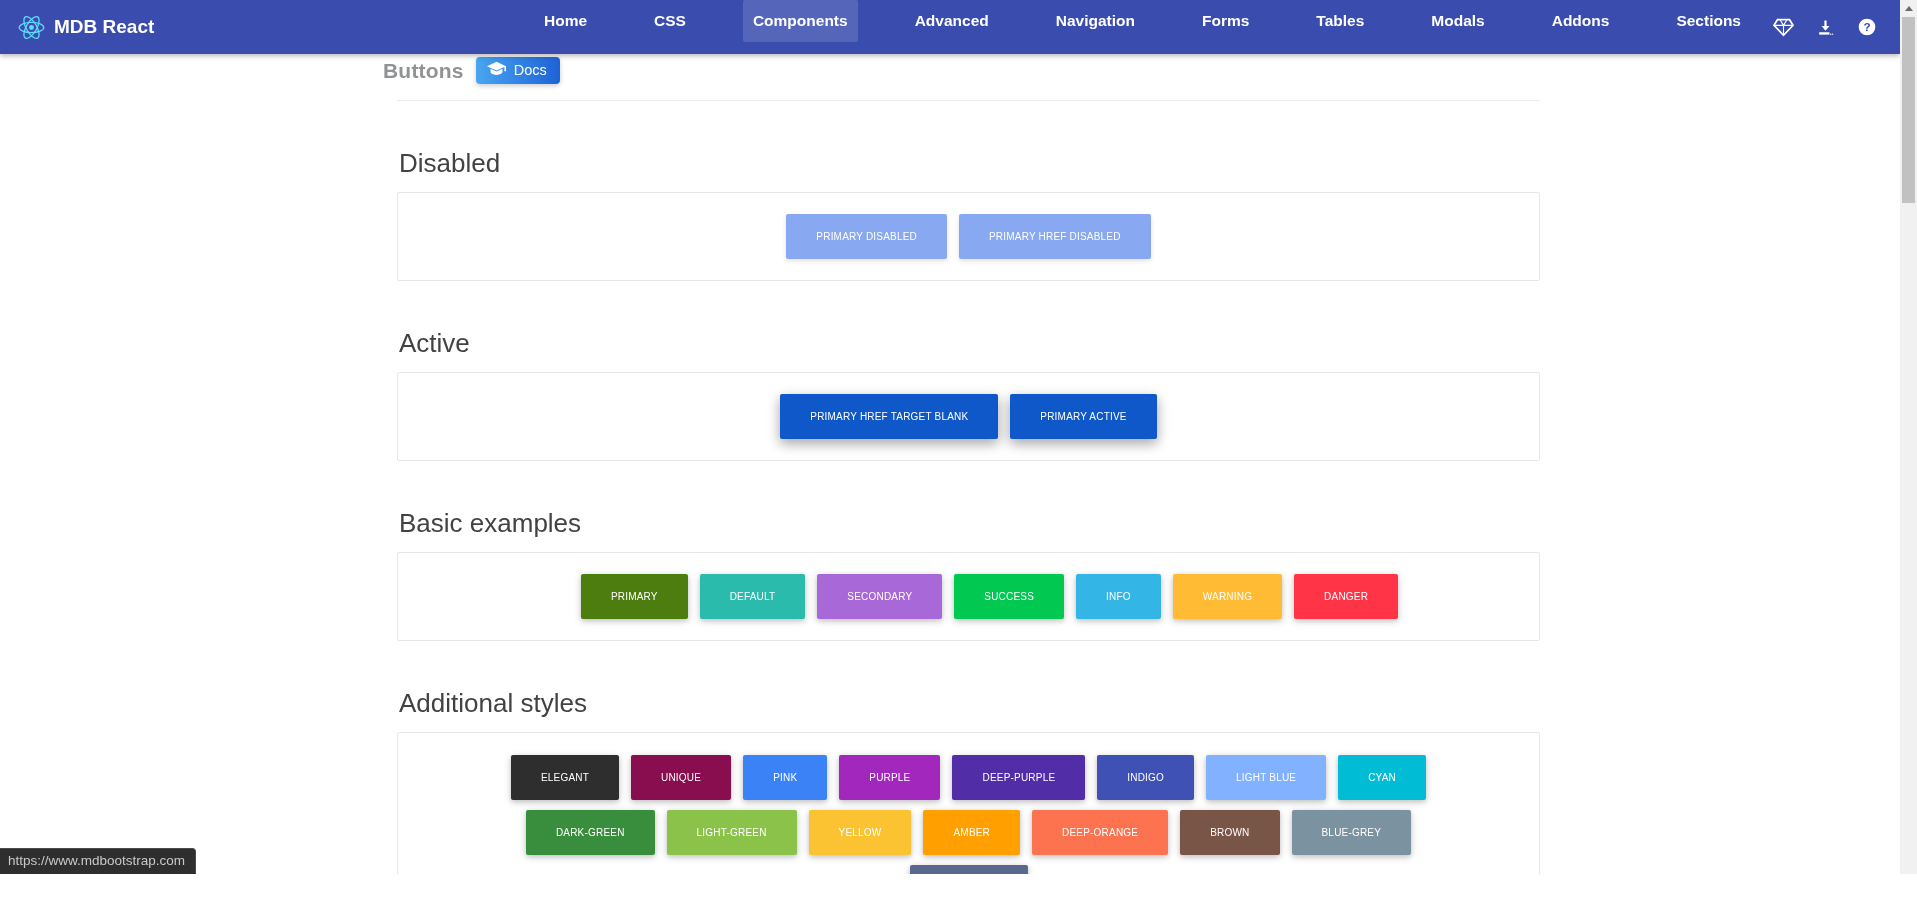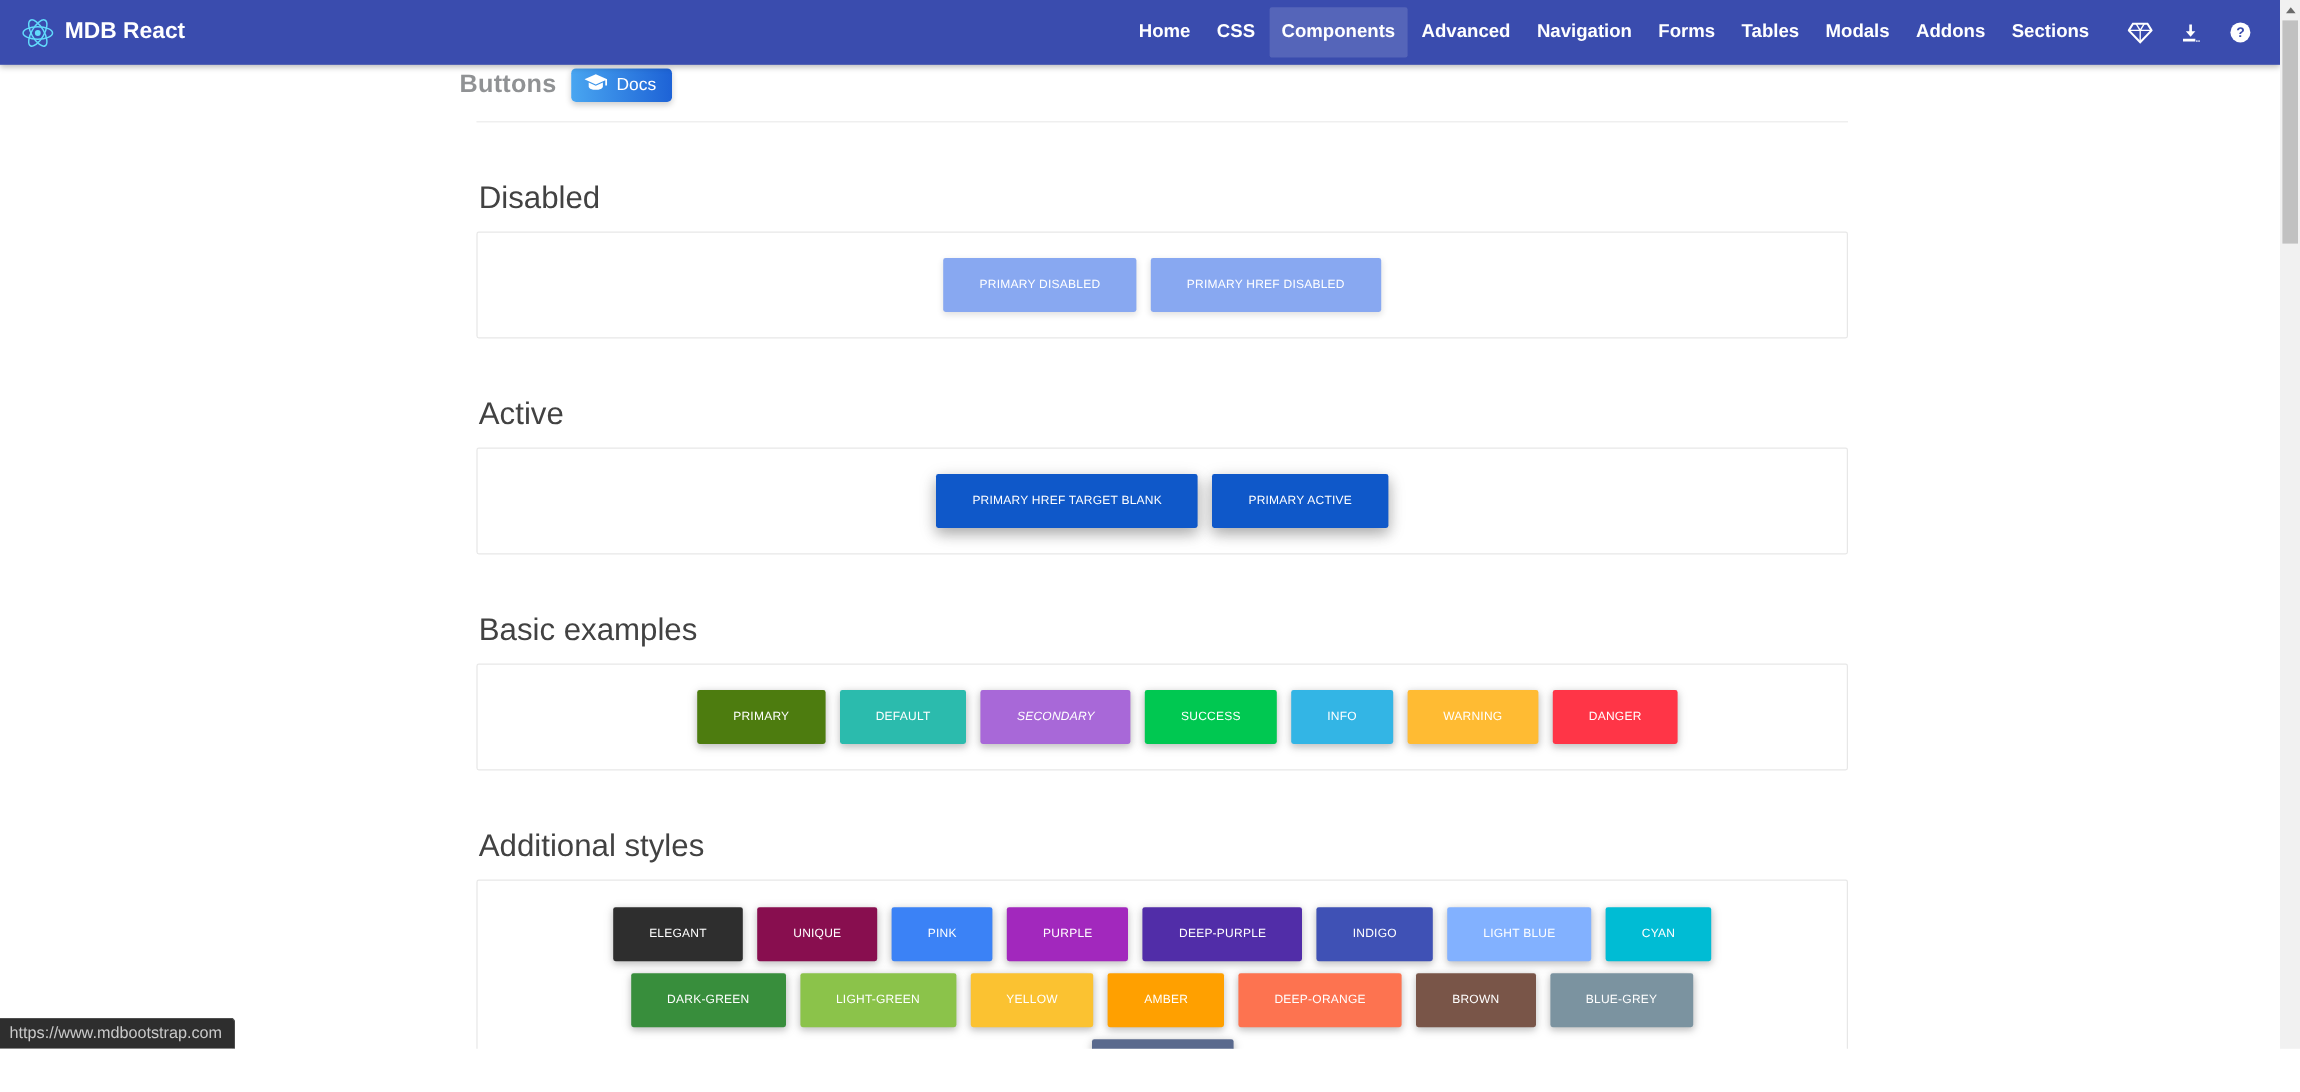--- a/index.html
+++ b/index.html
@@ -8,21 +8,21 @@
   .viewport { position:relative; width:1917px; height:874px; overflow:hidden; background:#fff; }
 
   
   .navbar {
     position:absolute; top:0; left:0; width:1900px; height:54px;
     background:#3a4cae; display:flex; align-items:center;
     padding:0 14px 0 18px; box-shadow:0 2px 5px rgba(0,0,0,.28); z-index:5;
   }
   .brand { display:flex; align-items:center; gap:9px; color:#fff; font-size:19px; font-weight:bold; text-decoration:none; }
   .brand svg { display:block; }
-  .nav { margin-left:auto; display:flex; align-items:center; height:100%; }
+  .nav { margin-left:auto; display:flex; height:100%;gap:45px; }
   .nav-link {
     display:flex; align-items:center; height:42px; padding:0 10px; margin:0 1px;
     color:#fff; font-size:15.5px; font-weight:bold; text-decoration:none; border-radius:2px; cursor:pointer;
   }
   .nav-link.active { background:rgba(255,255,255,.14); }
   .nav-icons { display:flex; align-items:center; gap:4px; margin-left:12px; }
   .icon-btn { display:flex; align-items:center; justify-content:center; padding:0 9px; height:42px; cursor:pointer; }
   .icon-btn svg { display:block; }
 
   
@@ -156,21 +156,21 @@
                 <button class="btn btn-active" style="background: rgb(15, 88, 201);">PRIMARY ACTIVE</button>
               </div>
             </div>
           </section>
           <section class="section section-basic">
             <h2 class="section-heading">Basic examples</h2>
             <div class="card">
               <div class="btn-row">
                 <button class="btn" style="background: #4d7c0f; margin-left: 48px;">PRIMARY</button>
                 <button class="btn" style="background: rgb(43, 187, 173);">DEFAULT</button>
-                <button class="btn" style="background: rgb(168, 104, 216); font-style: italic;">SECONDARY</button>
+                <button class="btn" style="background: rgb(168, 104, 216);">SECONDARY</button>
                 <button class="btn" style="background: rgb(0, 200, 81);">SUCCESS</button>
                 <button class="btn" style="background: rgb(51, 181, 229);">INFO</button>
                 <button class="btn" style="background: rgb(255, 187, 51);">WARNING</button>
                 <button class="btn" style="background: rgb(255, 53, 71);">DANGER</button>
               </div>
             </div>
           </section>
           <section class="section section-additional">
             <h2 class="section-heading">Additional styles</h2>
             <div class="card">

